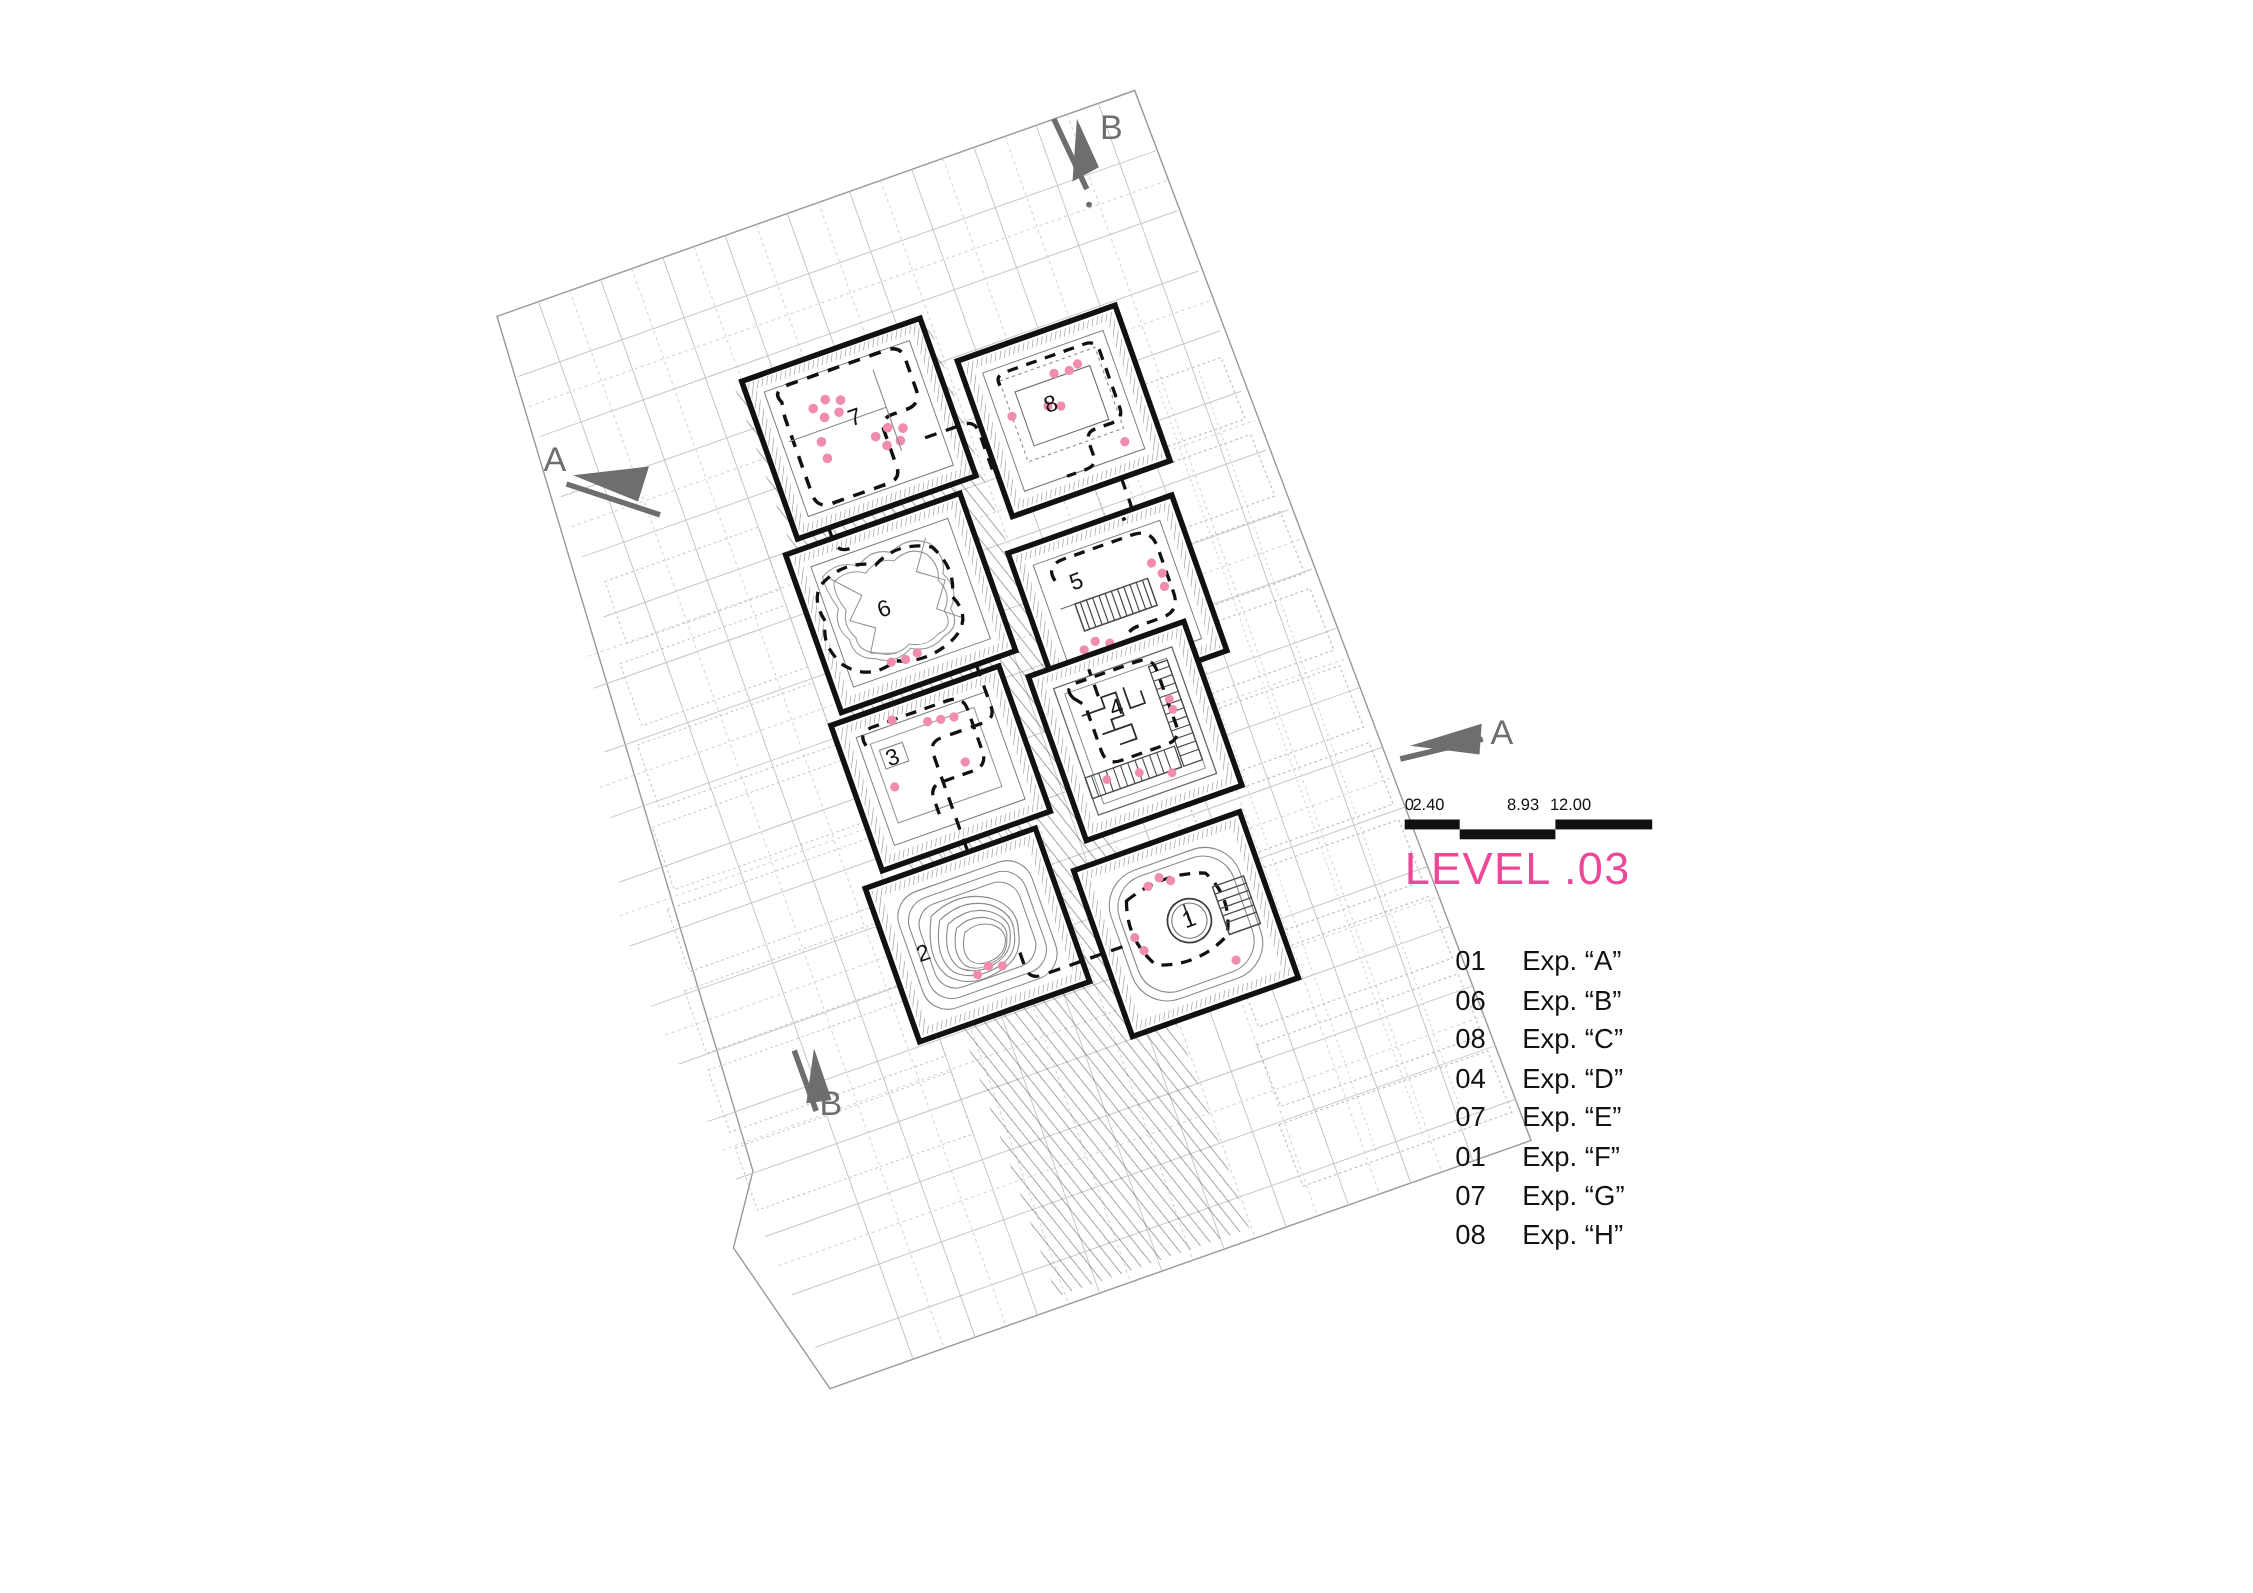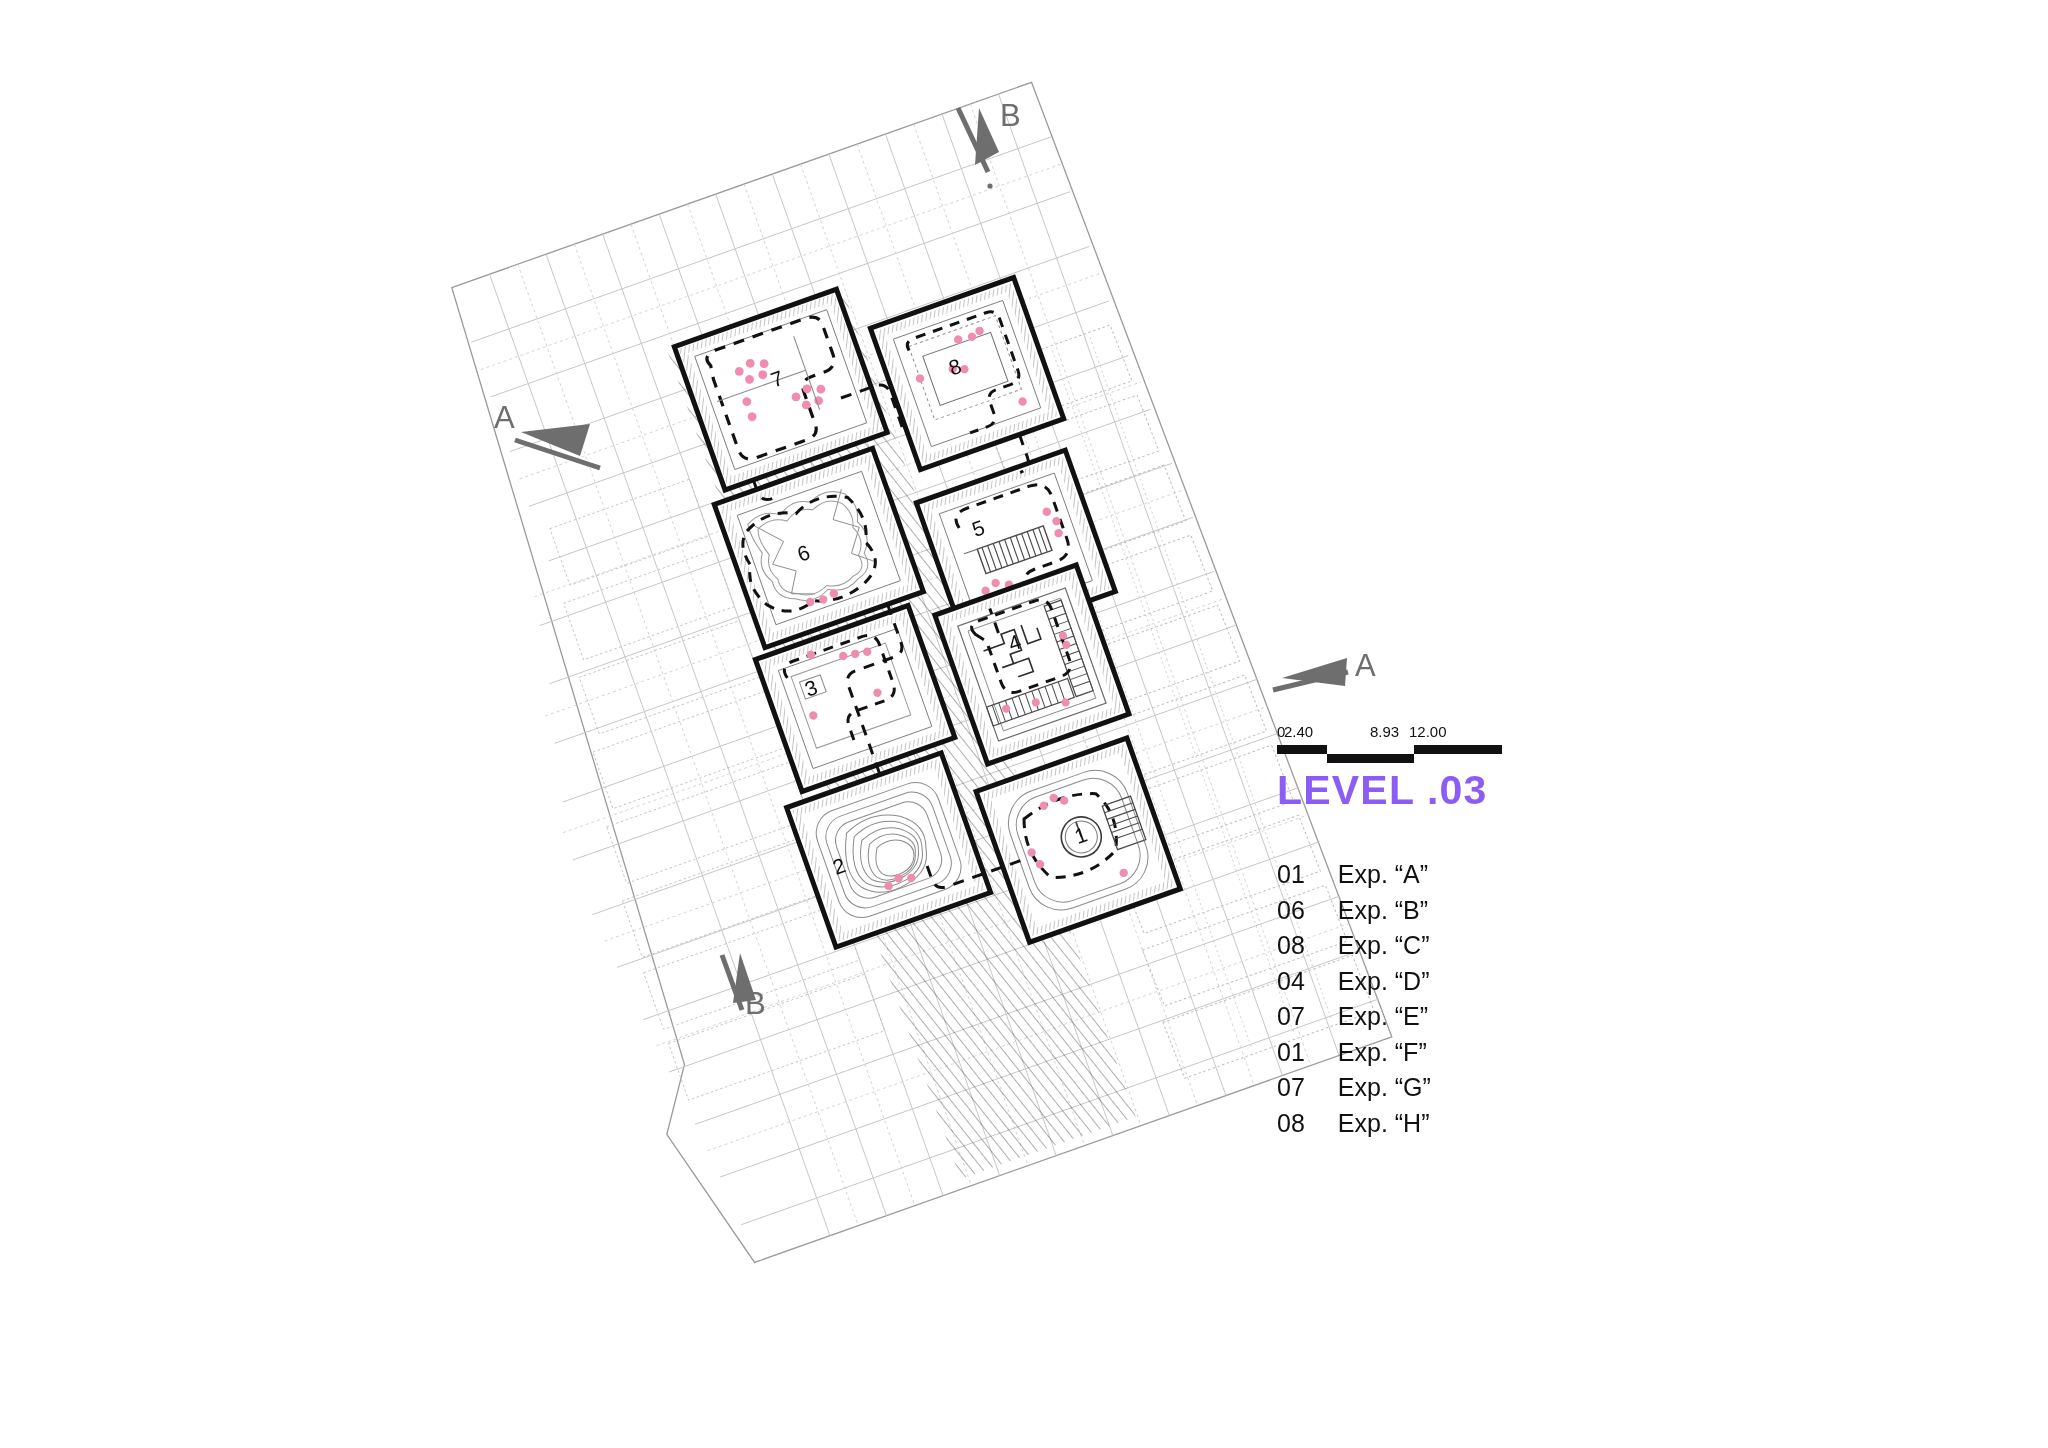--- a/index.html
+++ b/index.html
@@ -34,28 +34,29 @@
   
   .panel {
     position: absolute;
     left: 1277px;
     top: 770px;
     width: 500px;
   }
   .sheet-title {
     font-size: 41px;
     letter-spacing: 1.2px;
-    font-weight: 700;
-    color: #8b5cf6;
+    font-weight: 400;
+    color: #ec4899;
     line-height: 1;
     margin: 0 0 46px 0;
     white-space: nowrap;
   }
   .legend-table {
     border-collapse: collapse;
+    margin-left: 46px;
   }
   .legend-table td {
     font-size: 25px;
     line-height: 1.42;
     color: #111;
     padding: 0;
     vertical-align: top;
     white-space: nowrap;
   }
   .legend-num {

